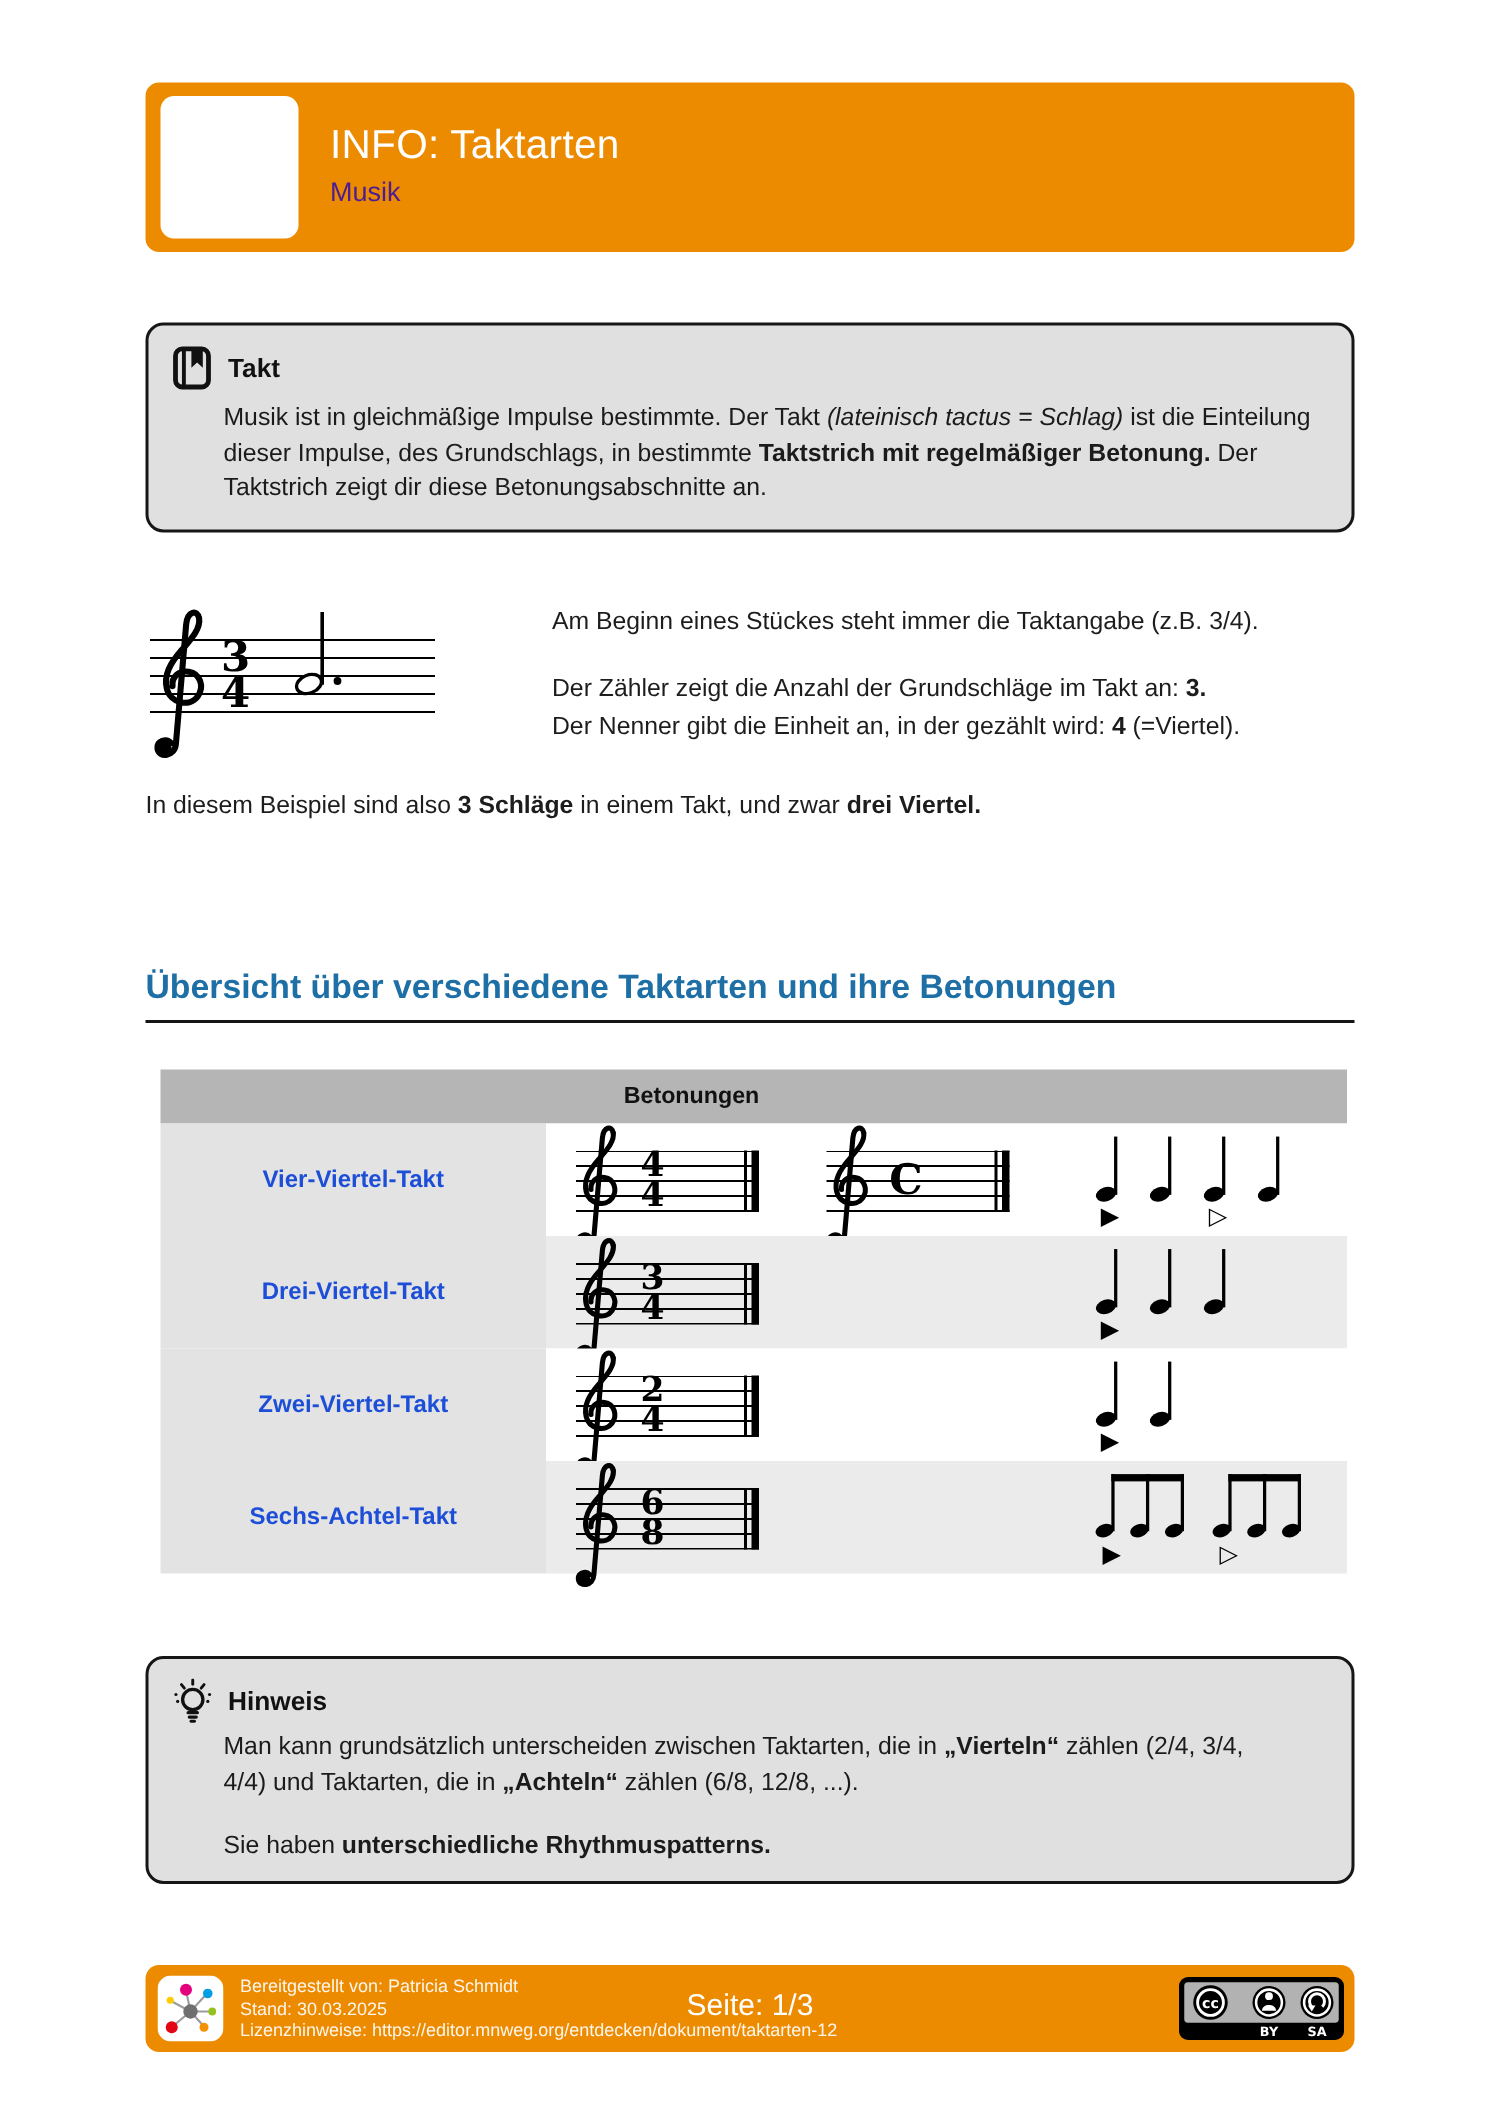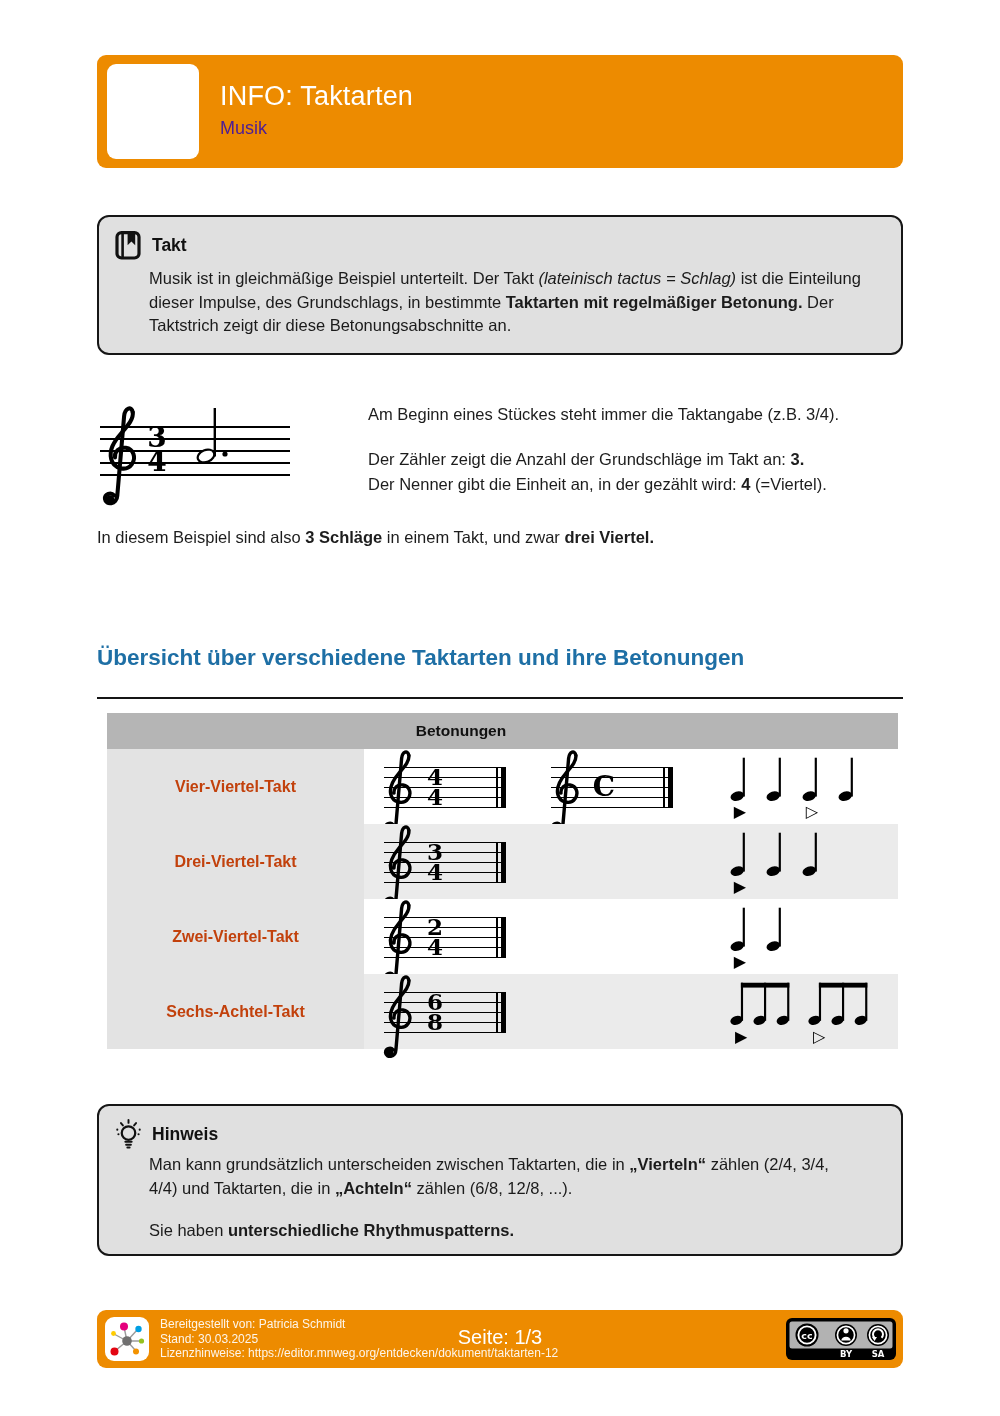--- a/index.html
+++ b/index.html
@@ -30,21 +30,21 @@
   
   .ex-line { position:absolute; left:368px; font-size:16.5px; }
   .ex-line.l1 { top:405px; }
   .ex-line.l2 { top:450px; }
   .ex-line.l3 { top:475px; }
   .summary { position:absolute; left:97px; top:528px; font-size:16.5px; }
 
   
   .section-heading { position:absolute; left:97px; top:645px; width:806px;
             font-size:22.5px; font-weight:700; color:#1e6fa5;
-            padding-bottom:26px; border-bottom:2px solid #151515; }
+            padding-bottom:9px; border-bottom:2px solid #151515; }
 
   
   .estaff { position:absolute; left:100px; top:405px; width:196px; height:115px; }
   .estaff .slines { position:absolute; left:0; top:21px; width:190px; height:49.6px;
             background:repeating-linear-gradient(to bottom,#000 0 1.6px,transparent 1.6px 12px); }
   .estaff .clef { position:absolute; left:-3px; top:-5px; width:48px; height:110px; }
   .estaff .tsnum { position:absolute; left:42px; width:30px; text-align:center;
             font:700 28px/24px "DejaVu Serif","Liberation Serif",serif; color:#000; }
   .estaff .tsnum.top { top:21px; } .estaff .tsnum.bot { top:45px; }
   .estaff .exnote { position:absolute; left:96px; top:-2px; width:40px; height:62px; }
@@ -65,21 +65,21 @@
   
   .taktart-table { position:absolute; left:107px; top:713px; width:791px; }
   .t-head { display:flex; height:36px; background:#b5b5b5; }
   .t-head .hcell { font-weight:700; font-size:15.5px; color:#111; display:flex;
             align-items:center; justify-content:center; }
   .t-head .spacer { width:257px; }
   .t-head .h-taktart { width:340px; }
   .t-head .h-beton { width:194px; }
   .t-row { display:flex; height:75px; }
   .t-row .cell-label { width:257px; background:#e3e3e3; display:flex; align-items:center;
-            justify-content:center; font-weight:700; font-size:16px; color:#c2410c;text-align:right; }
+            justify-content:center; font-weight:700; font-size:16px; color:#1d4ed8;text-align:right; }
   .t-row .cell-content { flex:1; position:relative; }
   .t-row.even .cell-content { background:#ffffff; }
   .t-row.odd  .cell-content { background:#ebebeb; }
 
   .beats { position:absolute; left:366px; top:6px; display:flex; gap:16px; }
   .beats.triplets { gap:14px; }
   .bslot { display:flex; flex-direction:column; align-items:center; gap:2px; }
   .beats.triplets .bslot { align-items:flex-start; }
   .beats.triplets .accent { margin-left:5px; }
   .qn { width:20px; height:47px; fill:#000; }
@@ -111,21 +111,21 @@
     <div class="box-head">
       <span class="box-icon">
         <svg viewBox="0 0 29 31" width="29" height="31">
           <rect x="3" y="2.6" width="22" height="25.4" rx="4.5" fill="none" stroke="#111" stroke-width="3.2"></rect>
           <line x1="8.6" y1="3.4" x2="8.6" y2="27.2" stroke="#111" stroke-width="2.6"></line>
           <path d="M13.6 2.6 h7.6 v12.6 l-3.8 -3.6 -3.8 3.6 z" fill="#111"></path>
         </svg>
       </span>
       <span class="box-title">Takt</span>
     </div>
-    <p class="rich"><span>Musik ist in gleichmäßige Beispiel unterteilt. Der Takt </span><span style="font-style: italic;">(lateinisch tactus = Schlag)</span><span> ist die Einteilung dieser Impulse, des Grundschlags, in bestimmte </span><span style="font-weight: 700;">Taktarten mit regelmäßiger Betonung.</span><span> Der Taktstrich zeigt dir diese Betonungsabschnitte an.</span></p>
+    <p class="rich"><span>Musik ist in gleichmäßige Impulse bestimmte. Der Takt </span><span style="font-style: italic;">(lateinisch tactus = Schlag)</span><span> ist die Einteilung dieser Impulse, des Grundschlags, in bestimmte </span><span style="font-weight: 700;">Taktstrich mit regelmäßiger Betonung.</span><span> Der Taktstrich zeigt dir diese Betonungsabschnitte an.</span></p>
   </section>
 
   <div class="estaff" id="example-staff">
       <div class="slines"></div>
       <svg class="clef" viewBox="0 0 40 92">
   <g fill="none" stroke="#000" stroke-width="3.4" stroke-linecap="round" stroke-linejoin="round">
     <path d="M29.8 10.2 C 28.8 5 23.4 6.2 22.6 13.5 L 16.9 80 C 16.6 87.5 7.2 88.3 6.6 82.8 C 6.2 78.6 11.6 76.8 14.2 79.8"></path>
     <path d="M29.8 10.2 C 30.8 15.8 25.6 21.5 20.2 27.8 C 13.6 35.4 10 41.8 11.8 49.4 C 13.7 57.6 24.6 60 29 53.8 C 33 48.2 30.4 41 24 40 C 18.6 39.2 14.4 42.8 15 48"></path>
   </g>
   <circle cx="11" cy="83.2" r="3.6" fill="#000"></circle>

